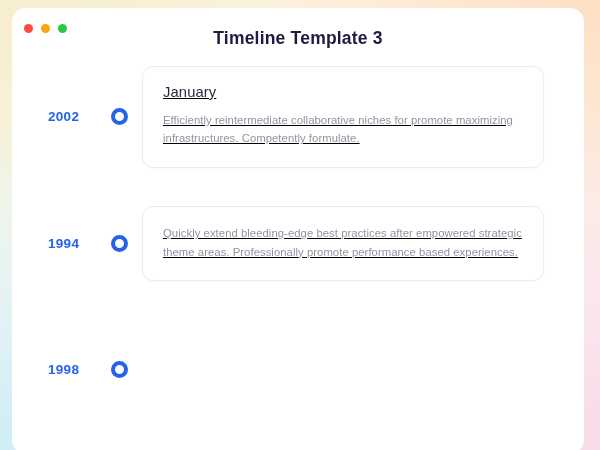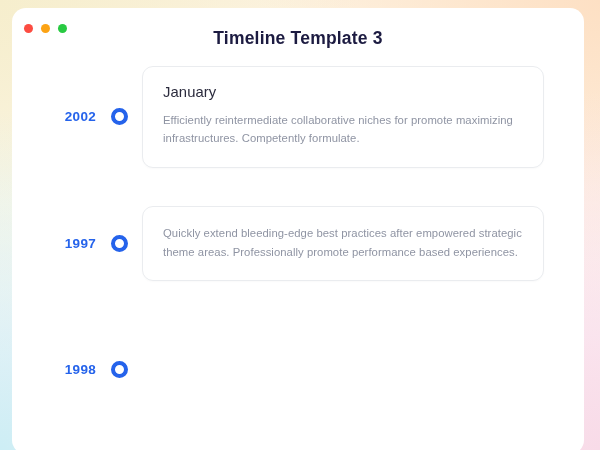--- a/index.html
+++ b/index.html
@@ -81,21 +81,21 @@
     align-items: center;
     min-height: 100px;
     padding: 0 40px 0 36px;
     margin-bottom: 26px;
   }
   .timeline-row:last-child { margin-bottom: 0; }
 
   .row-year {
     width: 48px;
     flex: none;
-    text-align: right;
+    text-align: left;
     font-size: 13.5px;
     font-weight: bold;
     color: #2563eb;
     letter-spacing: 0.3px;
   }
 
   .row-marker {
     width: 46px;
     flex: none;
     display: flex;
@@ -111,20 +111,21 @@
     background: #ffffff;
   }
 
   .row-card {
     flex: 1 1 auto;
     background: #ffffff;
     border: 1px solid #eaecef;
     border-radius: 11px;
     padding: 17px 20px 19px 20px;
     box-shadow: 0 1px 2px rgba(17,24,39,0.025);
+    text-decoration: underline;
   }
 
   .card-heading {
     font-size: 14.8px;
     color: #2b2b3d;
     margin-bottom: 11px;
     letter-spacing: 0.1px;
   }
 
   .card-body {
@@ -156,21 +157,21 @@
       <div class="row-marker">
         <span class="marker-ring"></span>
       </div>
       <div class="row-card">
         <div class="card-heading">January</div>
         <div class="card-body">Efficiently reintermediate collaborative niches for promote maximizing infrastructures. Competently formulate.</div>
       </div>
     </div>
 
     <div class="timeline-row">
-      <div class="row-year">1997</div>
+      <div class="row-year">1994</div>
       <div class="row-marker">
         <span class="marker-ring"></span>
       </div>
       <div class="row-card">
         <div class="card-body">Quickly extend bleeding-edge best practices after empowered strategic theme areas. Professionally promote performance based experiences.</div>
       </div>
     </div>
 
     <div class="timeline-row">
       <div class="row-year">1998</div>

